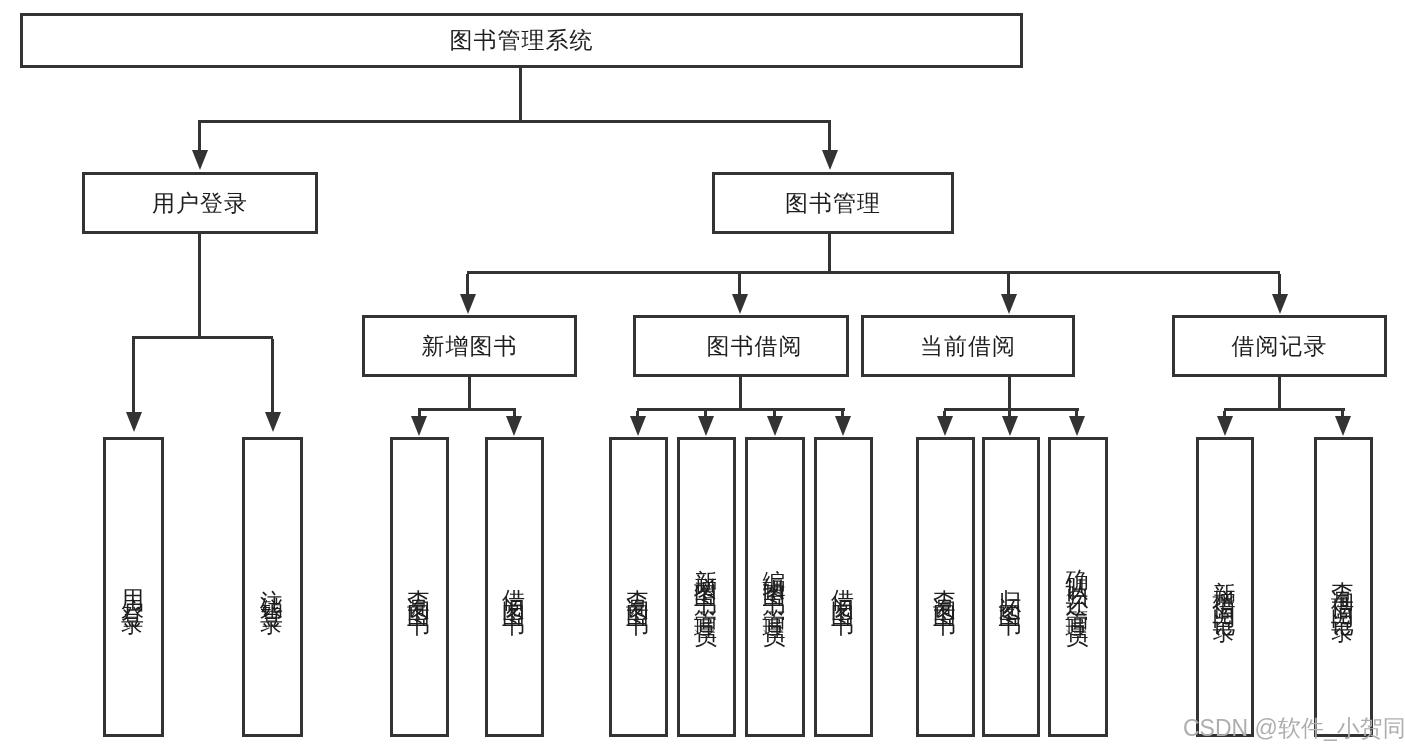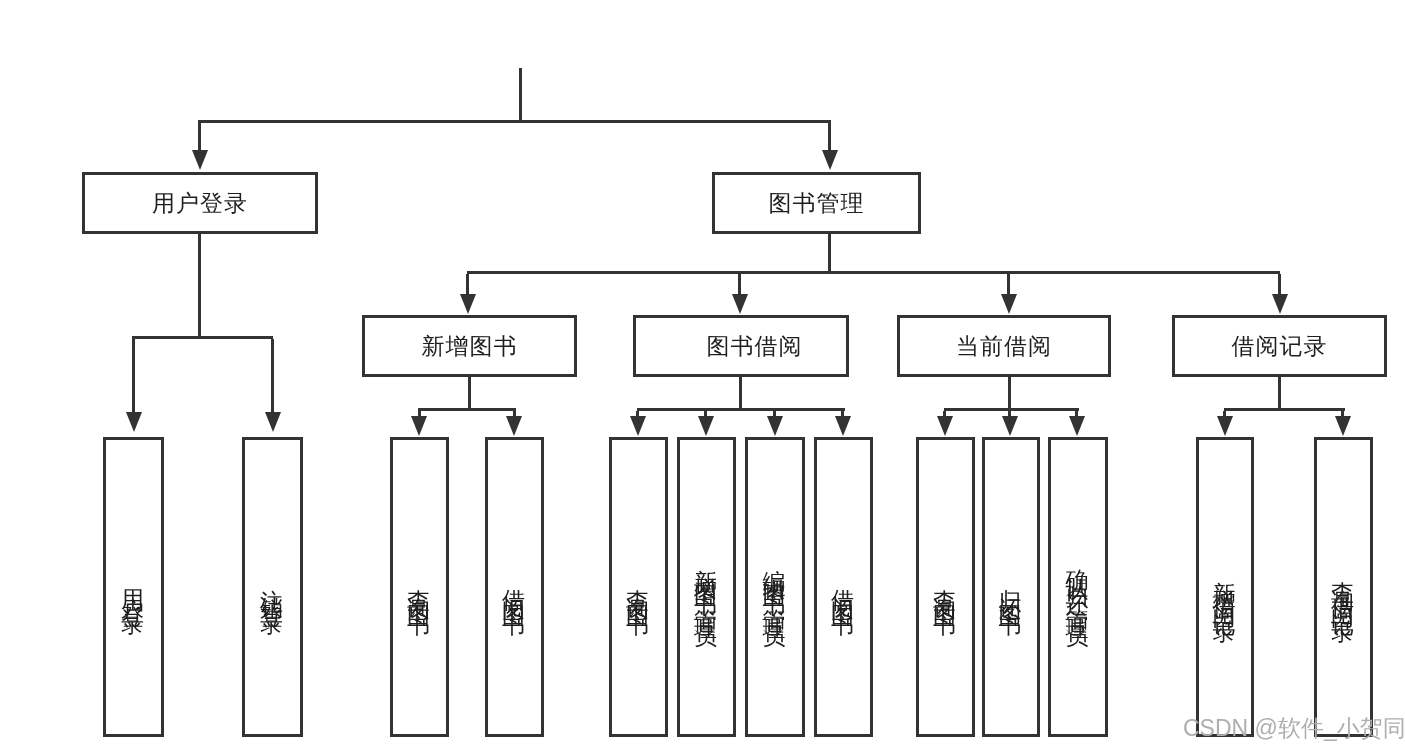--- a/index.html
+++ b/index.html
@@ -38,32 +38,35 @@
     color:#aeaeae;
     font-size:23px;
     white-space:nowrap;
   }
 </style>
 </head>
 <body>
 
 <div id="canvas">
 
+  <div class="box" style="left:20px;top:13px;width:1003px;height:55px;">
+    <span>图书管理系统</span>
+  </div>
 
   <div class="vl" style="left:519px;top:68px;height:52px;"></div>
   <div class="hl" style="left:198px;top:120px;width:633px;"></div>
   <div class="vl" style="left:198px;top:123px;height:28px;"></div>
   <div class="arr" style="left:192px;top:150px;"></div>
   <div class="vl" style="left:828px;top:123px;height:28px;"></div>
   <div class="arr" style="left:822px;top:150px;"></div>
 
   <div class="box" style="left:82px;top:172px;width:236px;height:62px;">
     <span>用户登录</span>
   </div>
-  <div class="box" style="left:712px;top:172px;width:209px;height:62px;">
+  <div class="box" style="left:712px;top:172px;width:242px;height:62px;">
     <span>图书管理</span>
   </div>
 
   <div class="vl" style="left:198px;top:234px;height:102px;"></div>
   <div class="hl" style="left:132px;top:336px;width:141px;"></div>
   <div class="vl" style="left:132px;top:339px;height:74px;"></div>
   <div class="arr" style="left:126px;top:412px;"></div>
   <div class="vl" style="left:271px;top:339px;height:74px;"></div>
   <div class="arr" style="left:265px;top:412px;"></div>
 
@@ -84,21 +87,21 @@
   <div class="arr" style="left:1001px;top:294px;"></div>
   <div class="vl" style="left:1278px;top:274px;height:22px;"></div>
   <div class="arr" style="left:1272px;top:294px;"></div>
 
   <div class="box" style="left:362px;top:315px;width:215px;height:62px;">
     <span>新增图书</span>
   </div>
   <div class="box" style="left:633px;top:315px;width:216px;height:62px;padding-left:27px;">
     <span>图书借阅</span>
   </div>
-  <div class="box" style="left:897px;top:315px;width:214px;height:62px;justify-content:center;">
+  <div class="box" style="left:861px;top:315px;width:214px;height:62px;justify-content:center;">
     <span>当前借阅</span>
   </div>
   <div class="box" style="left:1172px;top:315px;width:215px;height:62px;">
     <span>借阅记录</span>
   </div>
 
   <div class="vl" style="left:468px;top:377px;height:31px;"></div>
   <div class="hl" style="left:418px;top:408px;width:98px;"></div>
   <div class="vl" style="left:418px;top:411px;height:6px;"></div>
   <div class="arr" style="left:411px;top:416px;"></div>

